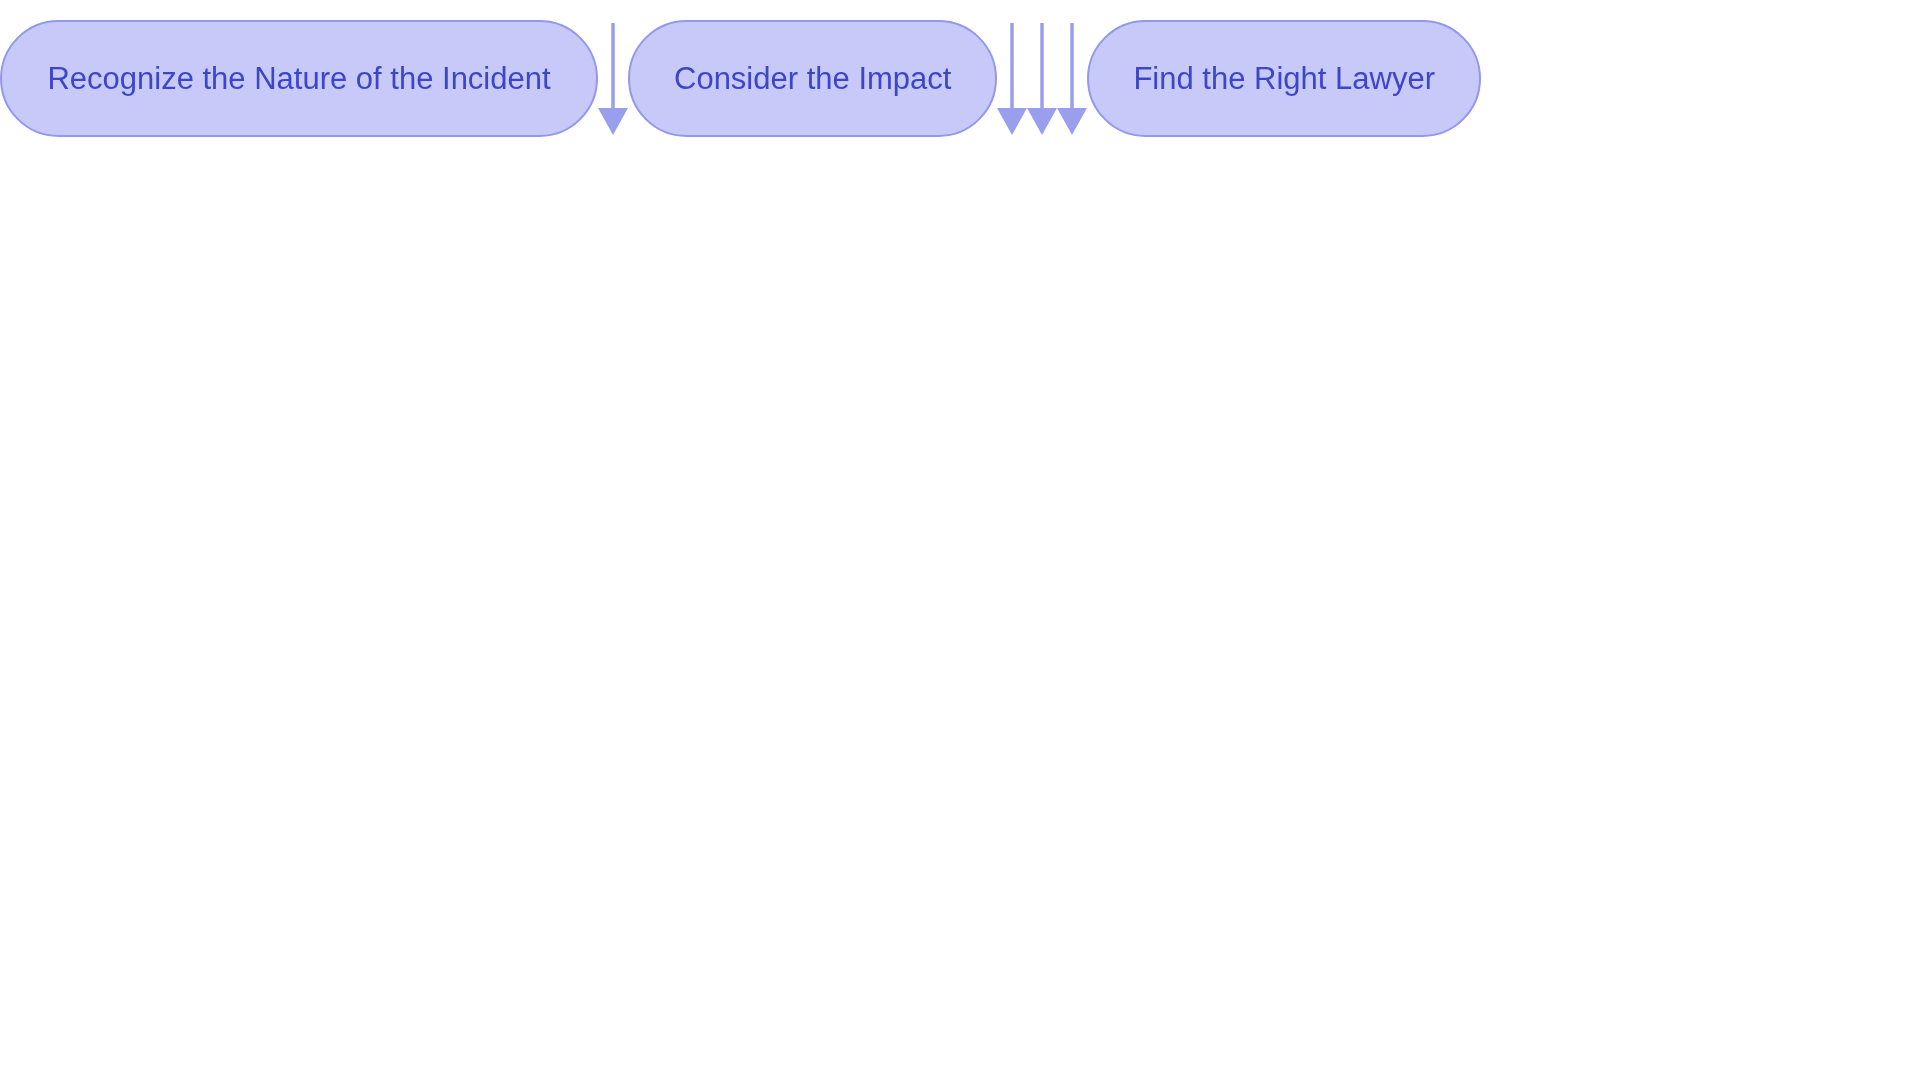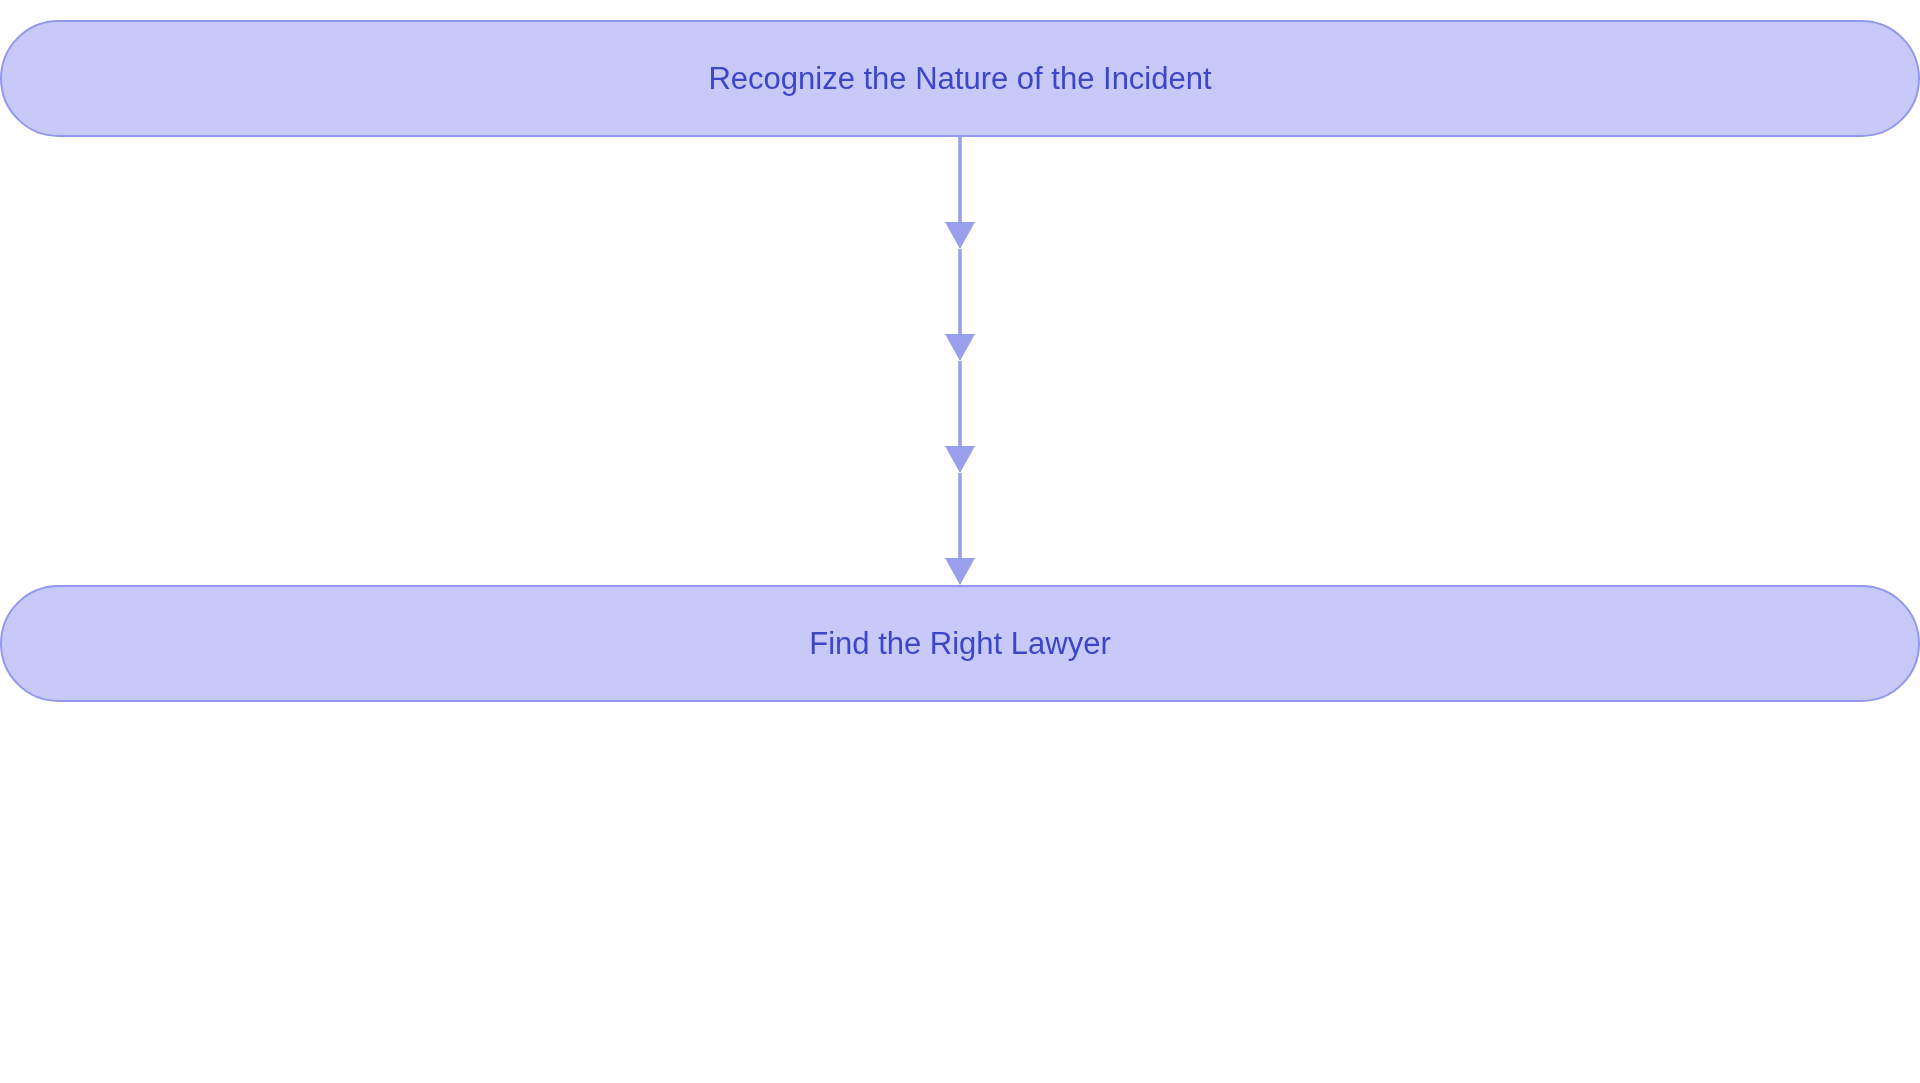--- a/index.html
+++ b/index.html
@@ -11,21 +11,22 @@
     height: 1083px;
     background: #ffffff;
     overflow: hidden;
     font-family: "Liberation Sans", sans-serif;
   }
   .canvas {
     width: 100%;
     padding-top: 20px;
     box-sizing: border-box;
     display: flex;
-    flex-direction: column;
+    flex-direction: row;
+    align-items: center;
   }
   .node {
     box-sizing: border-box;
     height: 117px;
     border-radius: 58.5px;
     background: #c7c9f8;
     border: 2px solid #9298ec;
     display: flex;
     align-items: center;
     justify-content: center;
@@ -59,20 +60,23 @@
     <span class="node-label">Recognize the Nature of the Incident</span>
   </div>
 
   <div class="connector">
     <svg width="30" height="112" viewBox="0 0 30 112">
       <rect x="13.25" y="0" width="3.5" height="88" fill="#999fed"></rect>
       <polygon points="0,85 30,85 15,112" fill="#999fed"></polygon>
     </svg>
   </div>
 
+  <div class="node n2">
+    <span class="node-label">Consider the Impact</span>
+  </div>
 
   <div class="connector">
     <svg width="30" height="112" viewBox="0 0 30 112">
       <rect x="13.25" y="0" width="3.5" height="88" fill="#999fed"></rect>
       <polygon points="0,85 30,85 15,112" fill="#999fed"></polygon>
     </svg>
   </div>
 
 
   <div class="connector">

